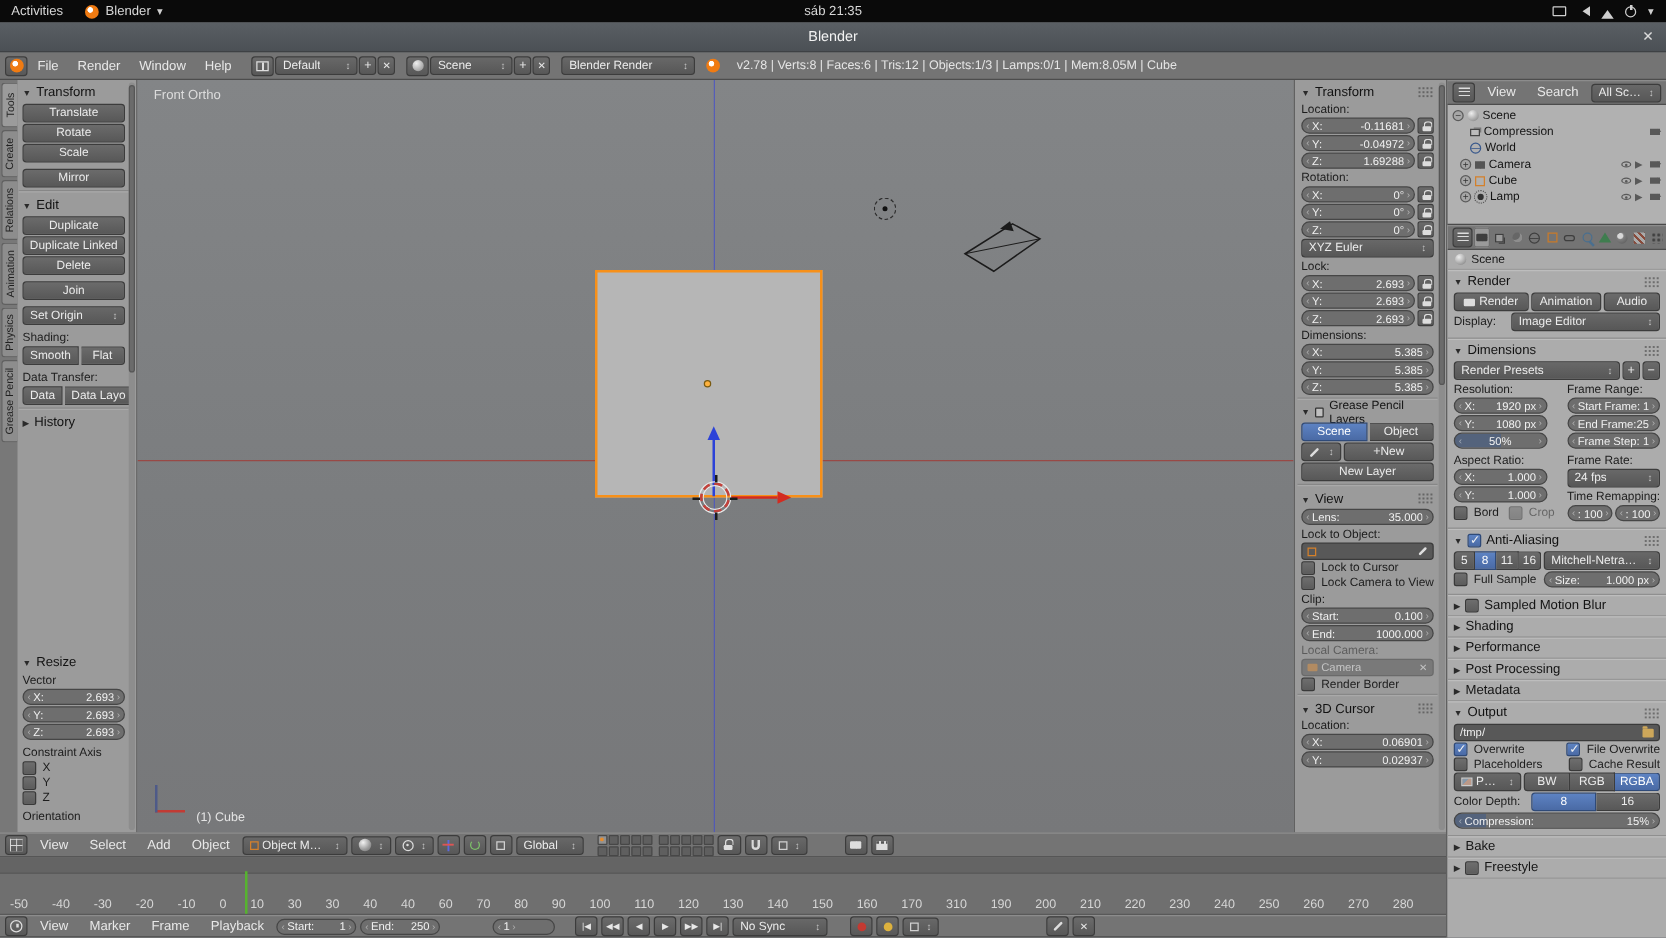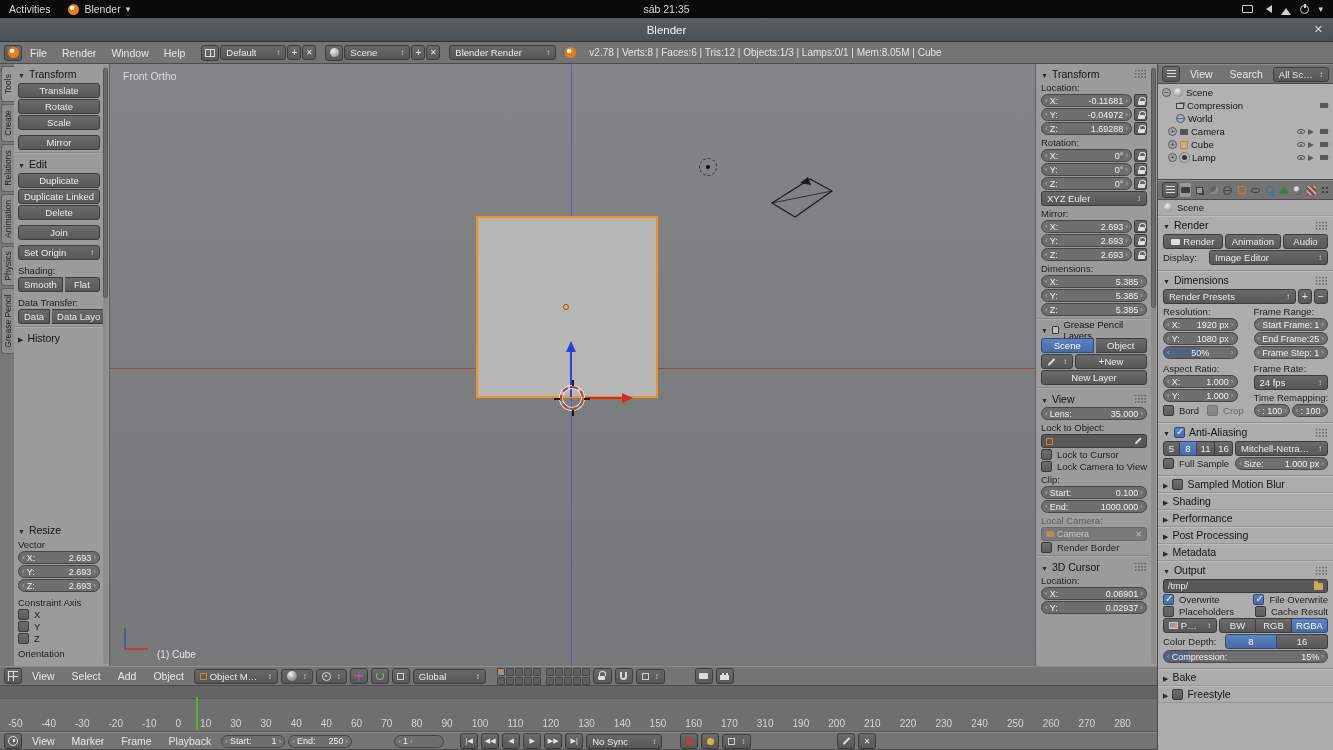--- a/index.html
+++ b/index.html
@@ -477,21 +477,21 @@
         <span class="l">Z:</span>
         <span class="v">0°</span>
       </div>
       <span class="lock"></span>
     </div>
   <div class="r">
       <div class="dd grow">
         <span>XYZ Euler</span>
       </div>
     </div>
-  <div class="lbl">Mirror:</div>
+  <div class="lbl">Lock:</div>
   <div class="r">
       <div class="nf">
         <span class="l">X:</span>
         <span class="v">2.693</span>
       </div>
       <span class="lock"></span>
     </div>
   <div class="r">
       <div class="nf">
         <span class="l">Y:</span>
@@ -645,21 +645,21 @@
     </span>
   <span class="ib">
       <span class="i-manip"></span>
     </span>
   <span class="ib">
       <span class="i-rot"></span>
     </span>
   <span class="ib">
       <span class="i-scale"></span>
     </span>
-  <span class="dd" style="width:73px">
+  <span class="dd" style="width:54px">
       <span>Global</span>
     </span>
   <span class="layers" style="margin-left:8px">
     <span class="lgrid">
         <span class="layer-sq active"></span>
         <span class="layer-sq"></span>
         <span class="layer-sq"></span>
         <span class="layer-sq"></span>
         <span class="layer-sq"></span>
         <span class="layer-sq"></span>

